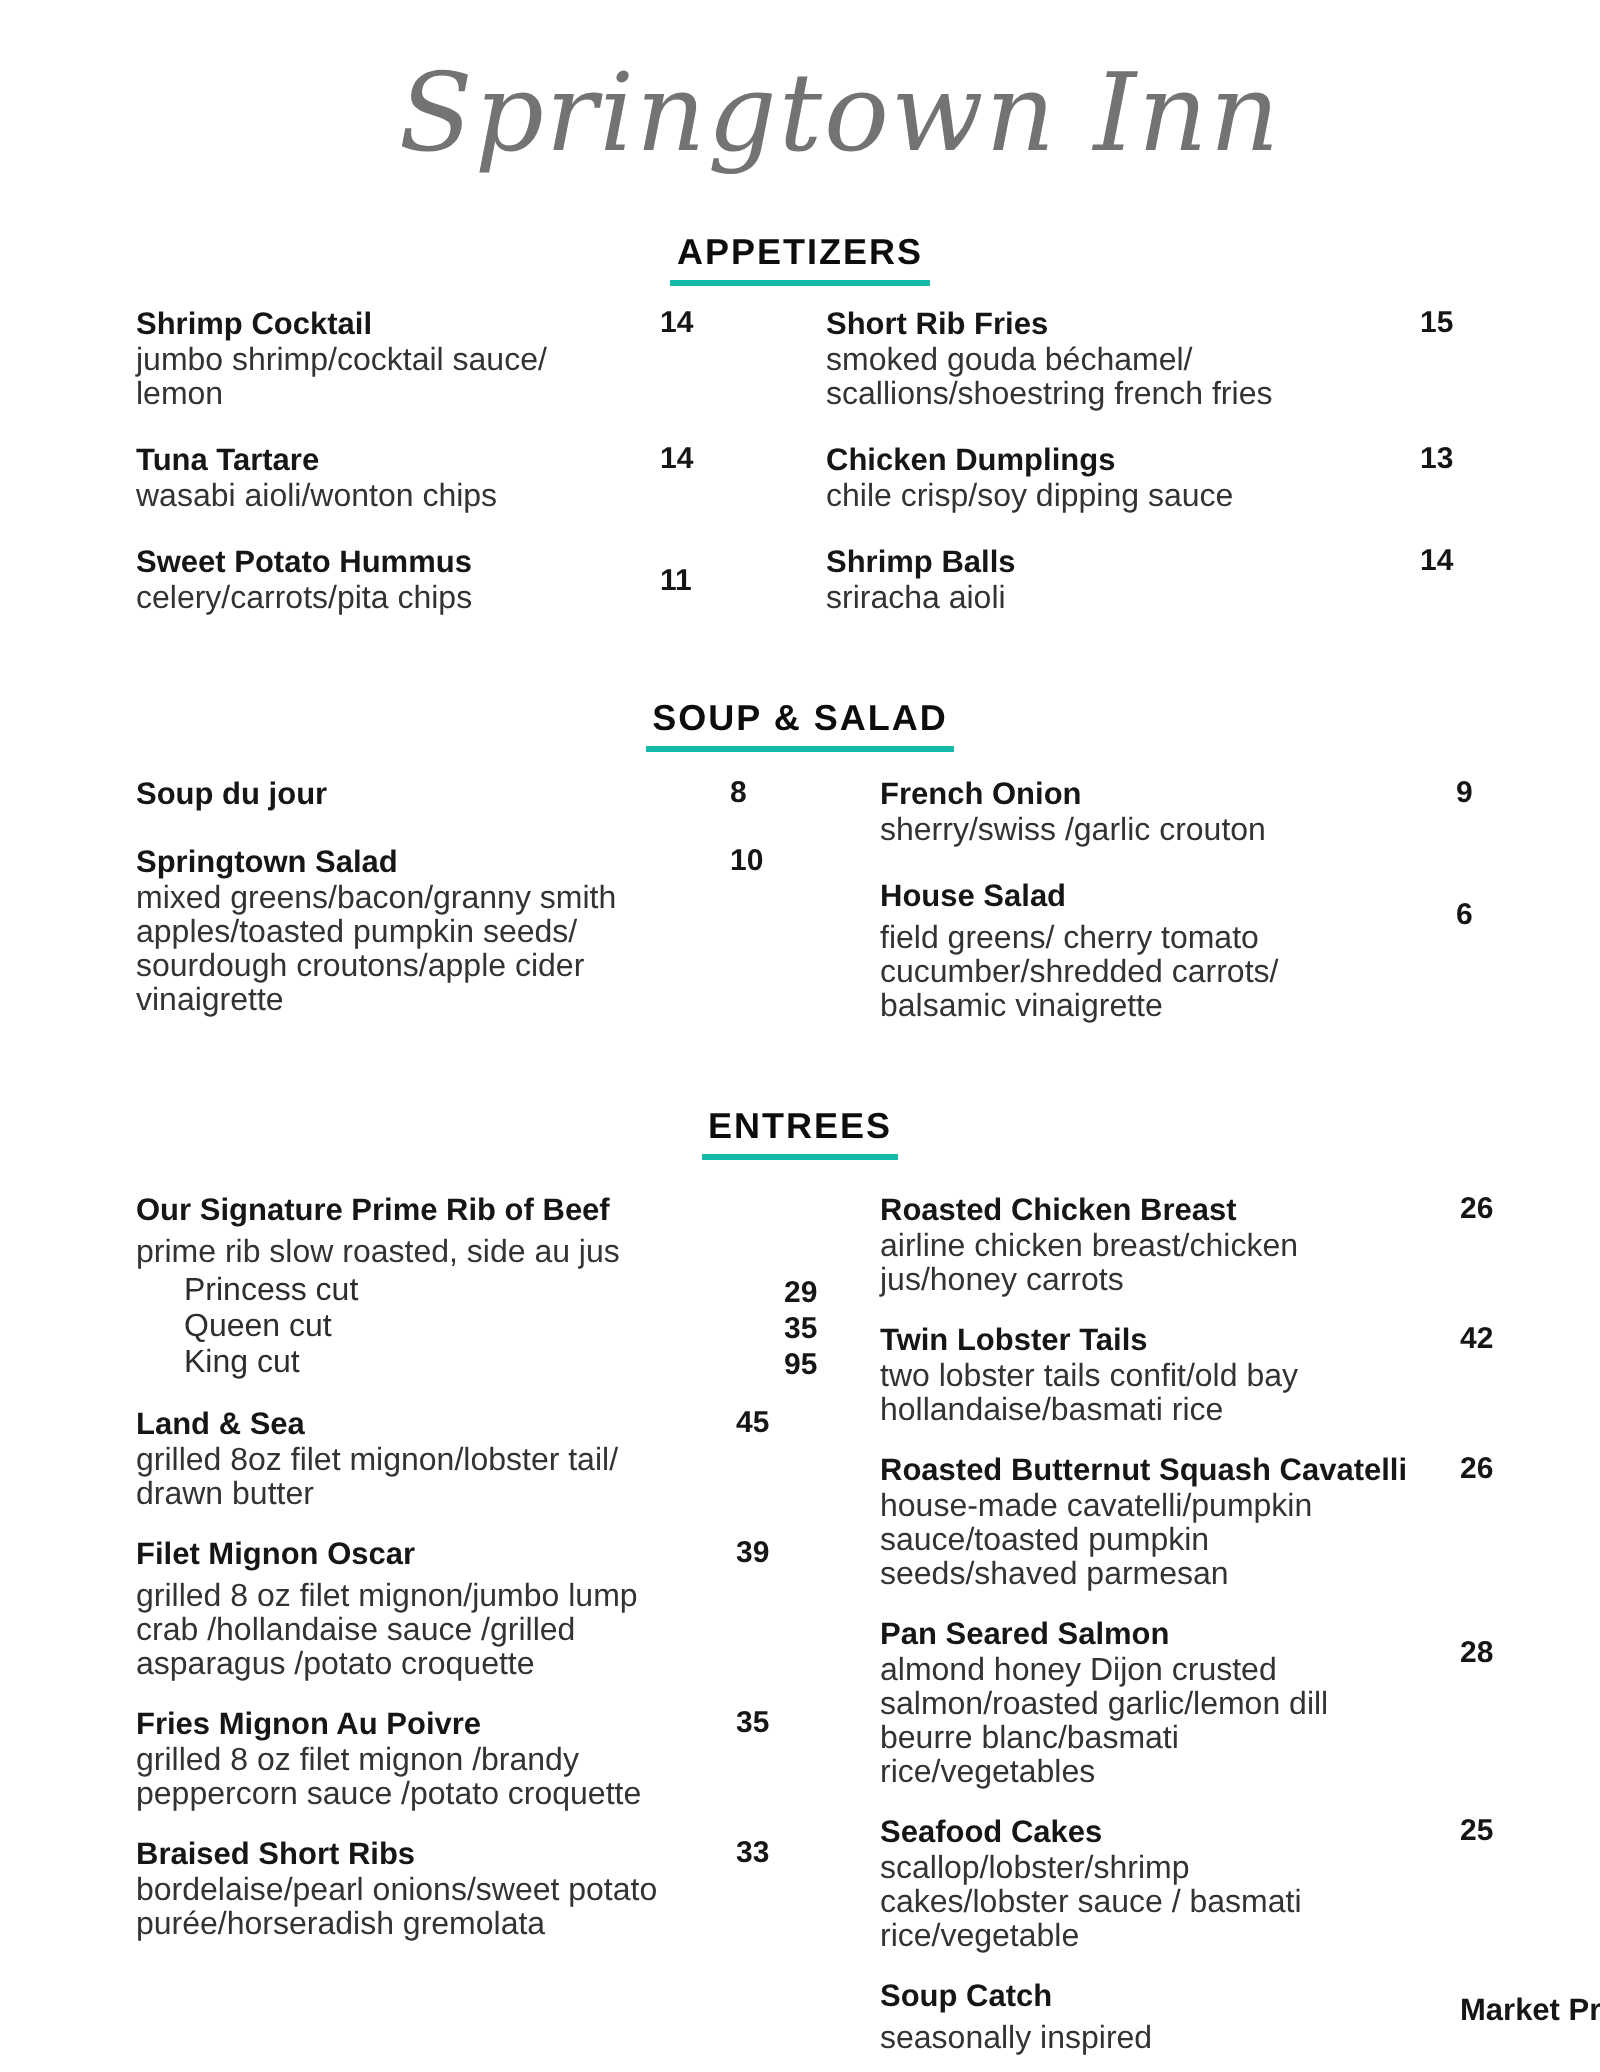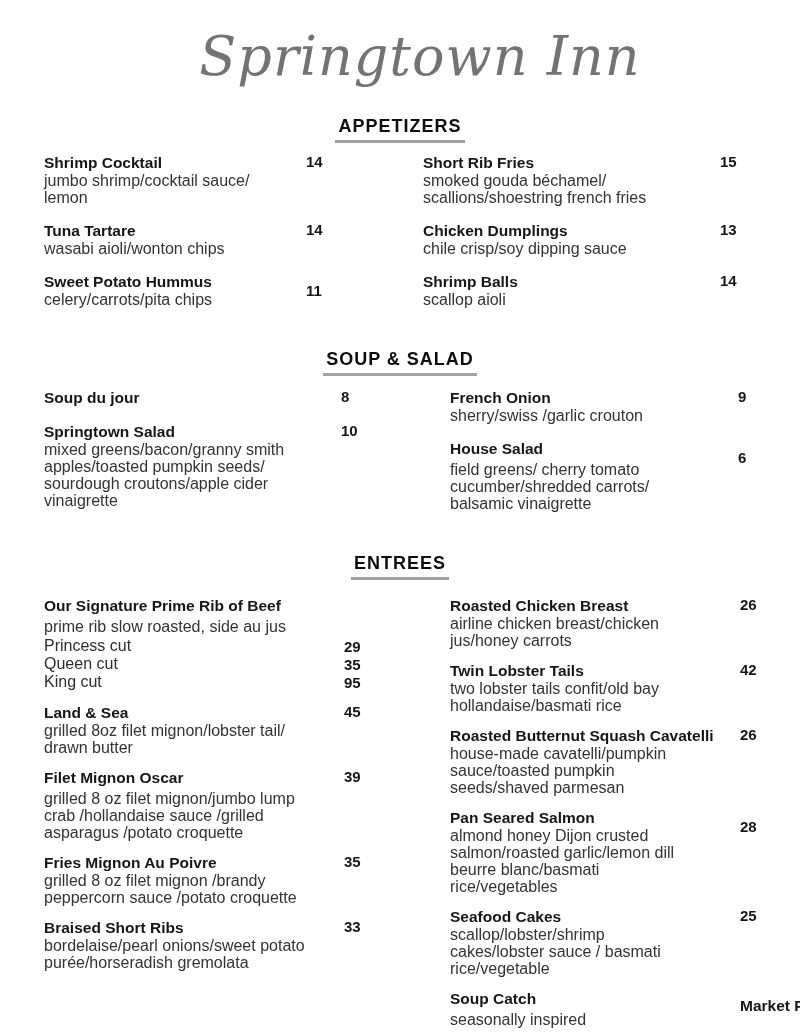--- a/index.html
+++ b/index.html
@@ -23,28 +23,27 @@
     letter-spacing: 1px;
     padding-left: 40px;
   }
   .sec-head-wrap { text-align: center; margin-top: 26px; }
   .sec-head {
     display: inline-block;
     font-size: 18px;
     font-weight: bold;
     letter-spacing: 1px;
     color: #0d0d0d;
-    border-bottom: 3px solid #a3a3a3;
+    border-bottom: 3px solid #14b8a6;
     padding: 0 3px 3px 3px;
   }
   .sec {
     display: grid;
-    padding-left: 44px;
+    padding-left: 68px;
     box-sizing: border-box;
-    gap: 34px;
   }
   .sec-app  { grid-template-columns: 345px 352px; margin-top: 10px; }
   .sec-soup { grid-template-columns: 372px 330px; margin-top: 12px; }
   .sec-ent  { grid-template-columns: 372px 330px; margin-top: 16px; }
 
   .item { margin-bottom: 15px; }
   .sec-ent .item { margin-bottom: 12px; }
   .row { position: relative; }
   .name {
     font-weight: bold;
@@ -72,21 +71,21 @@
   .price.market { left: 235px; top: 8px; font-size: 15.5px; }
 
   .desc {
     font-size: 16px;
     line-height: 17px;
     color: #333333;
     white-space: pre-line;
   }
   .desc.gap { margin-top: 3px; }
 
-  .cuts { margin-top: 2px; }
+  .cuts { margin-top: 2px; margin-left: 24px; }
   .cut-line { position: relative; font-size: 16px; line-height: 18px; color: #2d2d2d; }
   .cut-line .price { top: 1px; }
 </style>
 </head>
 <body>
 
 <div>
 
   <h1 class="title">Springtown Inn</h1>
 
@@ -132,21 +131,21 @@
           <span class="name">Chicken Dumplings</span>
           <span class="price">13</span>
         </div>
         <div class="desc">chile crisp/soy dipping sauce</div>
       </div>
       <div class="item">
         <div class="row">
           <span class="name">Shrimp Balls</span>
           <span class="price">14</span>
         </div>
-        <div class="desc">scallop aioli</div>
+        <div class="desc">sriracha aioli</div>
       </div>
     </div>
   </div>
 
   <div class="sec-head-wrap">
     <span class="sec-head">SOUP &amp; SALAD</span>
   </div>
   <div class="sec sec-soup">
     <div class="col-l">
       <div class="item">

